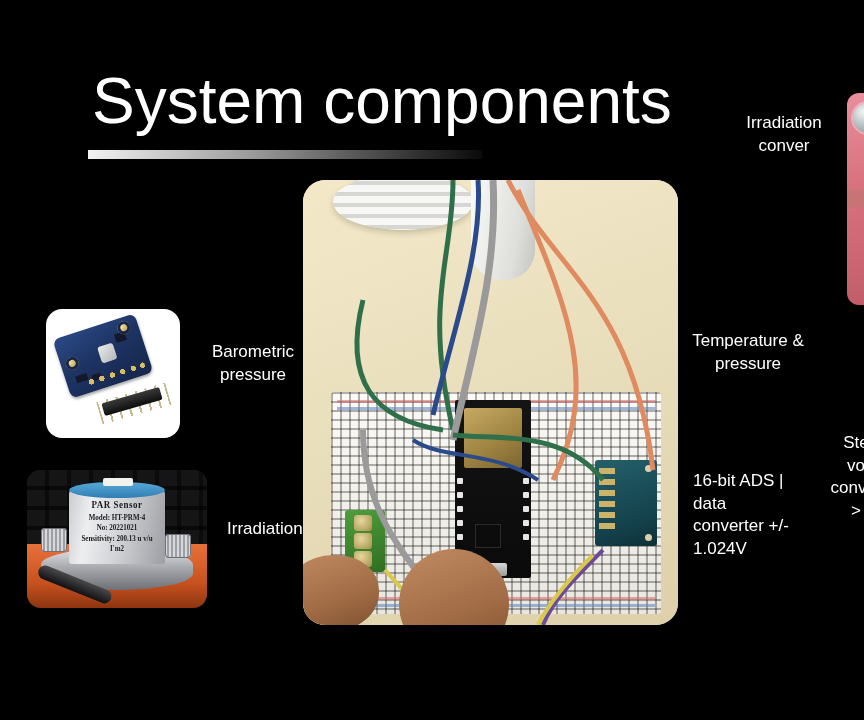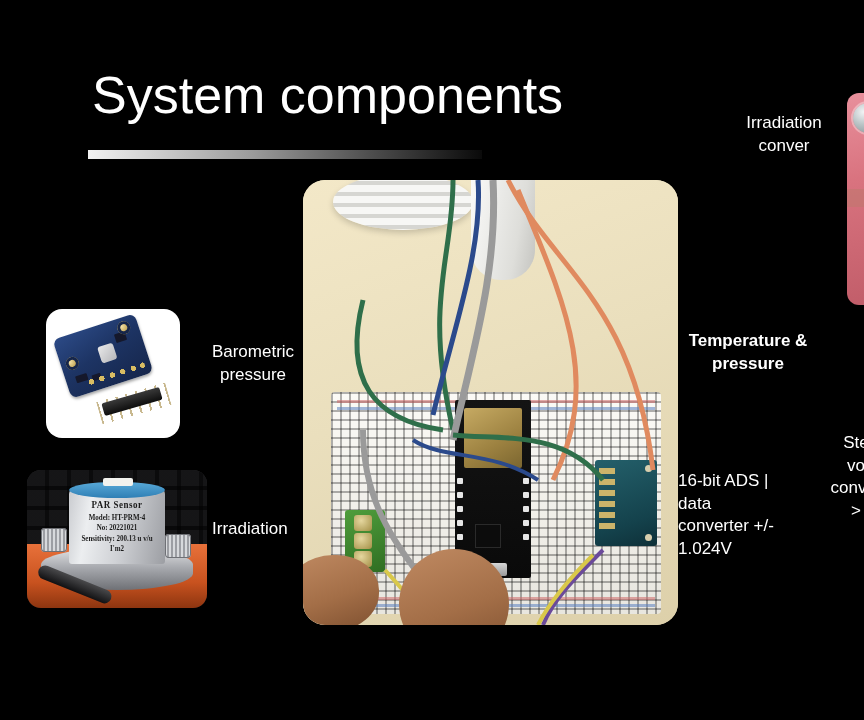--- a/index.html
+++ b/index.html
@@ -20,21 +20,21 @@
     background: #000000;
     overflow: hidden;
   }
 
   
   .slide-title {
     position: absolute;
     left: 92px;
     top: 68px;
     color: #ffffff;
-    font-size: 52px;
+    font-size: 64px;
     font-weight: normal;
     letter-spacing: 0px;
     line-height: 1.05;
     white-space: nowrap;
   }
   .title-rule {
     position: absolute;
     left: 88px;
     top: 150px;
     width: 394px;
@@ -43,21 +43,21 @@
   }
 
   
   .caption {
     position: absolute;
     color: #ffffff;
     font-size: 17px;
     line-height: 1.33;
   }
   .caption.center { text-align: center; }
-  .caption.left { text-align: left; }
+  .caption.left { text-align: left; margin-left: 15px; }
 
   
   .photo {
     position: absolute;
     overflow: hidden;
     background: #0c0c0c;
     font-weight: bold;
   }
 
   
@@ -480,21 +480,21 @@
       <path d="M110 260 C 140 280, 190 270, 235 300" stroke="#2b4a8c" stroke-width="4" fill="none"></path>
       <path d="M300 370 C 270 400, 250 420, 240 445" stroke="#6b4a9a" stroke-width="4" fill="none"></path>
       <path d="M290 375 C 260 405, 245 425, 235 445" stroke="#d9c84a" stroke-width="4" fill="none"></path>
       <path d="M82 390 C 100 410, 115 425, 120 445" stroke="#d9c84a" stroke-width="4" fill="none"></path>
     </svg>
 
     <div class="hand finger"></div>
     <div class="hand thumb"></div>
   </div>
 
-  <div class="caption center" style="left:678px; top:330px; width:140px;font-weight:bold;">
+  <div class="caption center" style="left:678px; top:330px; width:140px;">
     <div>Temperature &amp;</div>
     <div>pressure</div>
   </div>
 
   <div class="caption left" style="left:678px; top:470px; width:104px;">16-bit ADS | data converter +/- 1.024V</div>
 
   <div class="caption center" style="left:800px; top:432px; width:112px;">
     <div>Ste</div>
     <div>vo</div>
     <div>conver</div>

